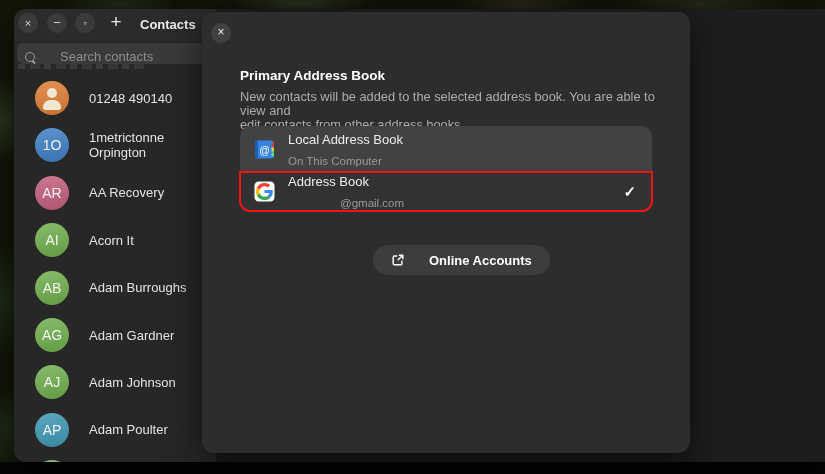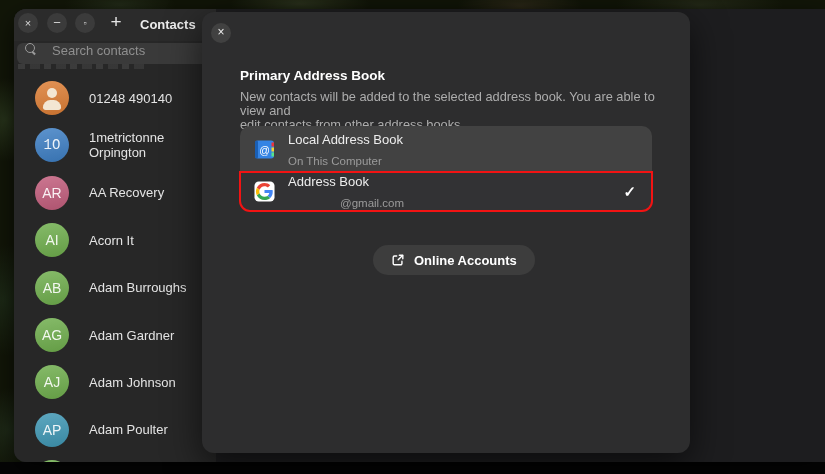--- a/index.html
+++ b/index.html
@@ -57,21 +57,21 @@
     color: #e4e4e4; font-size: 19px; line-height: 22px; text-align: center; font-weight: 400;
   }
   .win-title {
     position: absolute; left: 126px; top: 8px;
     color: #ececec; font-size: 13px; font-weight: bold; text-align: right;
   }
 
   .searchbar {
     position: absolute; left: 3px; top: 34px; width: 196px; height: 21px;
     background: #3a3a3a; border-radius: 6px;
-    display: flex; align-items: flex-start; padding-left: 8px; gap: 15px;
+    display: flex; align-items: flex-end; padding-left: 8px; gap: 23px;
   }
   .lens { position: relative; width: 12px; height: 12px; flex: none; }
   .lens::before {
     content: ""; position: absolute; left: 0; top: 0; width: 8px; height: 8px;
     border: 1.6px solid #9a9a9a; border-radius: 50%;
   }
   .lens::after {
     content: ""; position: absolute; left: 8px; top: 8px; width: 4px; height: 1.7px;
     background: #9a9a9a; transform: rotate(45deg); transform-origin: 0 0;
   }
@@ -94,21 +94,21 @@
     display: flex; align-items: center; gap: 20px; padding-left: 21px;
   }
   .avatar {
     width: 34px; height: 34px; border-radius: 50%; flex: none;
     display: flex; align-items: center; justify-content: center;
     color: rgba(255,255,255,.9); font-size: 14px;
     background-image: linear-gradient(170deg, rgba(255,255,255,.16), rgba(0,0,0,.1));
     position: relative;
   }
   .c-orange { background-color: #dd7e35; }
-  .c-blue   { background-color: #3e7fc4; font-family: Liberation Mono, monospace; }
+  .c-blue   { background-color: #3e7fc4; }
   .c-pink   { background-color: #c25d7c; }
   .c-green  { background-color: #6fae4d; }
   .c-teal   { background-color: #3f97b4; }
   .person-glyph { position: absolute; inset: 0; }
   .person-glyph::before {
     content: ""; position: absolute; left: 12px; top: 7px; width: 10px; height: 10px;
     border-radius: 50%; background: #f3e6d2;
   }
   .person-glyph::after {
     content: ""; position: absolute; left: 8px; top: 19px; width: 18px; height: 10px;
@@ -155,21 +155,21 @@
   .ab-icon { width: 21px; height: 21px; flex: none; }
   .ab-text { display: flex; flex-direction: column; flex: 1; }
   .ab-title { color: #ededed; font-size: 13px; }
   .ab-sub { color: #9b9b9b; font-size: 11.5px; margin-top: 8px; }
   .ab-sub.indented { margin-left: 52px; }
   .ab-check { color: #ffffff; font-size: 15px; font-weight: bold; flex: none; padding-right: 2px; }
 
   .online-btn {
     position: absolute; left: 171px; top: 233px; height: 30px;
     padding: 0 18px; border-radius: 16px; background: #3d3d3d;
-    display: flex; align-items: center; gap: 9px;
+    display: flex; align-items: center; gap: 24px;
     color: #ffffff; font-size: 13px; font-weight: bold;
   }
 </style>
 </head>
 <body>
 
 <div class="wallpaper"></div>
 <div class="taskbar"></div>
 
 <div class="app-window">

